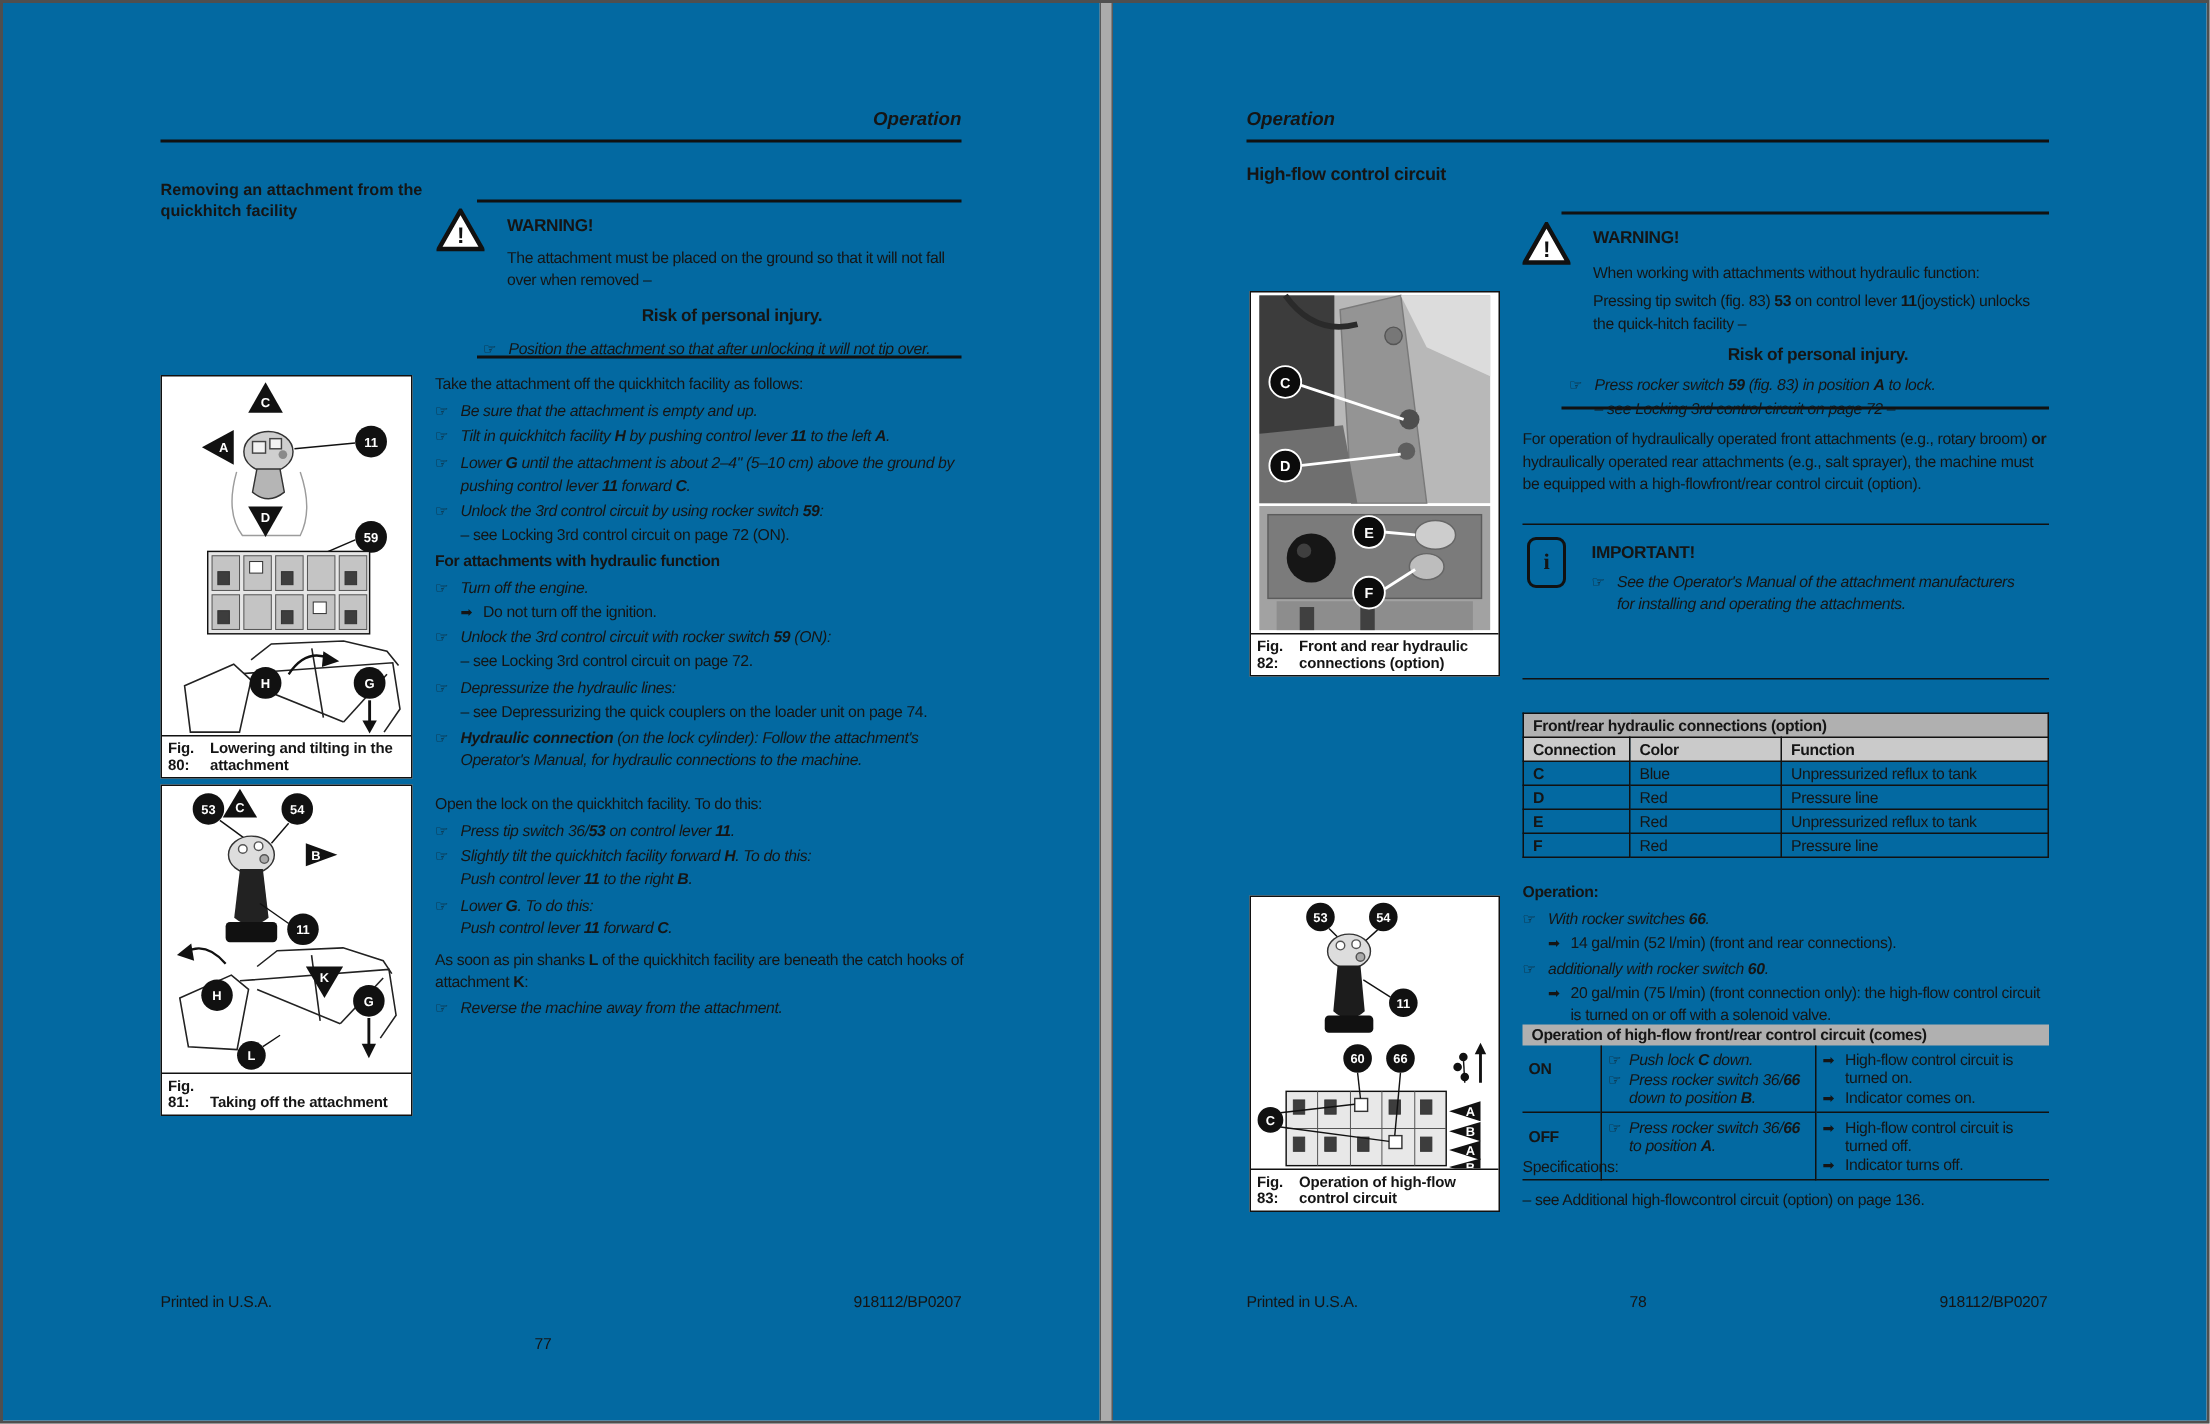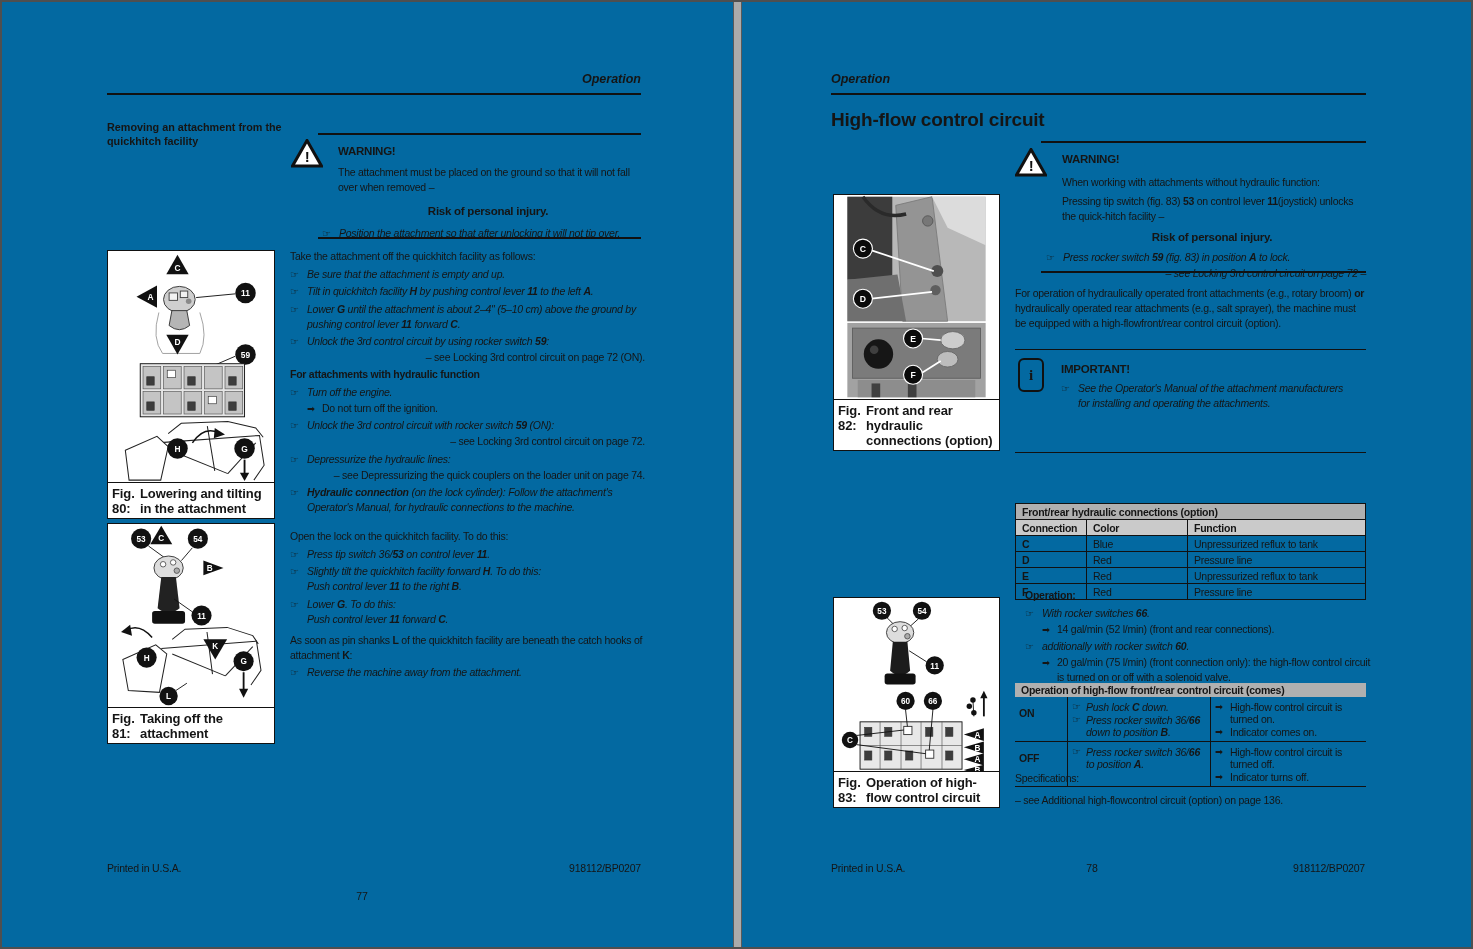--- a/index.html
+++ b/index.html
@@ -6,43 +6,43 @@
   body{width:1473px;height:949px;background:#777;font-family:"Liberation Sans",sans-serif;color:#151515;position:relative;overflow:hidden;}
   .book{position:absolute;left:0;top:0;width:1473px;height:949px;border:2px solid #4f4f4f;box-sizing:border-box;display:flex;background:#fff;}
   .page{position:relative;background:#0369a1;height:100%;}
   .page-left{width:731px;}
   .page-right{width:729px;}
   .spine{width:9px;background:#ababab;border-left:1.5px solid #5a5a5a;border-right:1.5px solid #5a5a5a;box-sizing:border-box;flex:none;}
   .abs{position:absolute;}
   .rule{position:absolute;background:#111;height:2.2px;}
   .hdr{font-style:italic;font-weight:bold;font-size:12.5px;}
   .sect-head{font-weight:bold;font-size:10.8px;line-height:14px;}
-  .page-title{font-weight:bold;font-size:19px;letter-spacing:-0.2px;}
+  .page-title{font-weight:bold;font-size:12px;letter-spacing:-0.2px;}
   .flow{font-size:10.5px;line-height:15px;letter-spacing:-0.25px;}
   .flow .para0{margin:0;}
   .flow .para{margin-top:14px;}
   .flow .para6{margin-top:6px;}
   .flow .head{font-weight:bold;margin-top:2px;}
   .step{display:flex;font-style:italic;margin-top:2.5px;}
   .step .b{width:17px;flex:none;font-style:normal;font-size:10px;}
   .step .t{flex:1;}
-  .sub{padding-left:17px;margin-top:1px;text-align:right;}
+  .sub{padding-left:17px;margin-top:1px;}
   .tab{display:flex;padding-left:17px;margin-top:1px;}
   .tab .b{width:15px;flex:none;font-size:9.5px;}
   .cont{padding-left:17px;font-style:italic;}
   
   .notebox{position:absolute;border-top:2.2px solid #111;border-bottom:2.2px solid #111;box-sizing:border-box;font-size:10.5px;line-height:15px;letter-spacing:-0.25px;}
   .notebox .ntitle{font-weight:bold;font-size:11.5px;}
   .notebox .risk{font-weight:bold;font-size:11.5px;text-align:center;}
   .warn-icon{position:absolute;}
   .info-icon{position:absolute;width:22px;height:30px;border:2px solid #111;border-radius:6px;text-align:center;font-weight:bold;font-size:15px;line-height:30px;font-family:"Liberation Serif",serif;}
   
   .fig{position:absolute;border:1.6px solid #111;background:#fff;box-sizing:border-box;display:flex;flex-direction:column;}
   .fig svg{display:block;flex:1;width:100%;}
-  .figcap{border-top:1.2px solid #111;font-size:13px;font-weight:bold;padding:3px 4px 2px 4px;display:flex;letter-spacing:-0.1px;}
+  .figcap{border-top:1.2px solid #111;font-size:10px;font-weight:bold;padding:3px 4px 2px 4px;display:flex;letter-spacing:-0.1px;align-items:flex-end;}
   .figcap .figlbl{width:28px;flex:none;}
   .ct{fill:#fff;font-size:10px;font-weight:bold;text-anchor:middle;font-family:"Liberation Sans",sans-serif;}
   .cts{fill:#fff;font-size:9px;font-weight:bold;text-anchor:middle;font-family:"Liberation Sans",sans-serif;}
   
   table{border-collapse:collapse;}
   .t1{width:351px;font-size:10.5px;letter-spacing:-0.25px;}
   .t1 td{border:1.2px solid #111;padding:1.5px 6px;}
   .t1 .t1-title td{background:#b0b0b0;font-weight:bold;}
   .t1 .t1-head td{background:#cacaca;font-weight:bold;}
   .t1 .c0{width:58px;font-weight:bold;}
@@ -295,21 +295,21 @@
 
     <div class="notebox" style="left:273px;top:347px;width:351px;height:104px;border-top-width:1.8px;border-bottom-width:1.8px;">
       <div class="info-icon" style="left:3px;top:8px;"><span>i</span></div>
       <div class="ntitle" style="margin:12px 0 0 46px;">IMPORTANT!</div>
       <div class="step" style="margin:4px 0 0 46px;width:290px;">
         <span class="b">☞</span>
         <span class="t">See the Operator's Manual of the attachment manufacturers for installing and operating the attachments.</span>
       </div>
     </div>
 
-    <table class="t1 abs" style="left:273px;top:473px;margin-top:28px;">
+    <table class="t1 abs" style="left:273px;top:473px;">
       <tbody>
           <tr class="t1-title">
             <td colspan="3">Front/rear hydraulic connections (option)</td>
           </tr>
       <tr class="t1-head">
         <td class="c0">Connection</td>
         <td class="c1">Color</td>
         <td>Function</td>
       </tr>
       <tr>
@@ -328,21 +328,21 @@
             <td>Unpressurized reflux to tank</td>
           </tr>
       <tr>
             <td class="c0">F</td>
             <td class="c1">Red</td>
             <td>Pressure line</td>
           </tr>
     </tbody>
       </table>
 
-    <div class="abs flow" style="left:273px;top:586px;width:351px;margin-left:10px;">
+    <div class="abs flow" style="left:273px;top:586px;width:351px;">
       <div class="head" style="margin-top:0;">Operation:</div>
       <div class="step">
           <span class="b">☞</span>
           <span class="t">With rocker switches <b>66</b>.</span>
         </div>
       <div class="tab">
           <span class="b">➡</span>
           <span class="t">14 gal/min (52 l/min) (front and rear connections).</span>
         </div>
       <div class="step">

